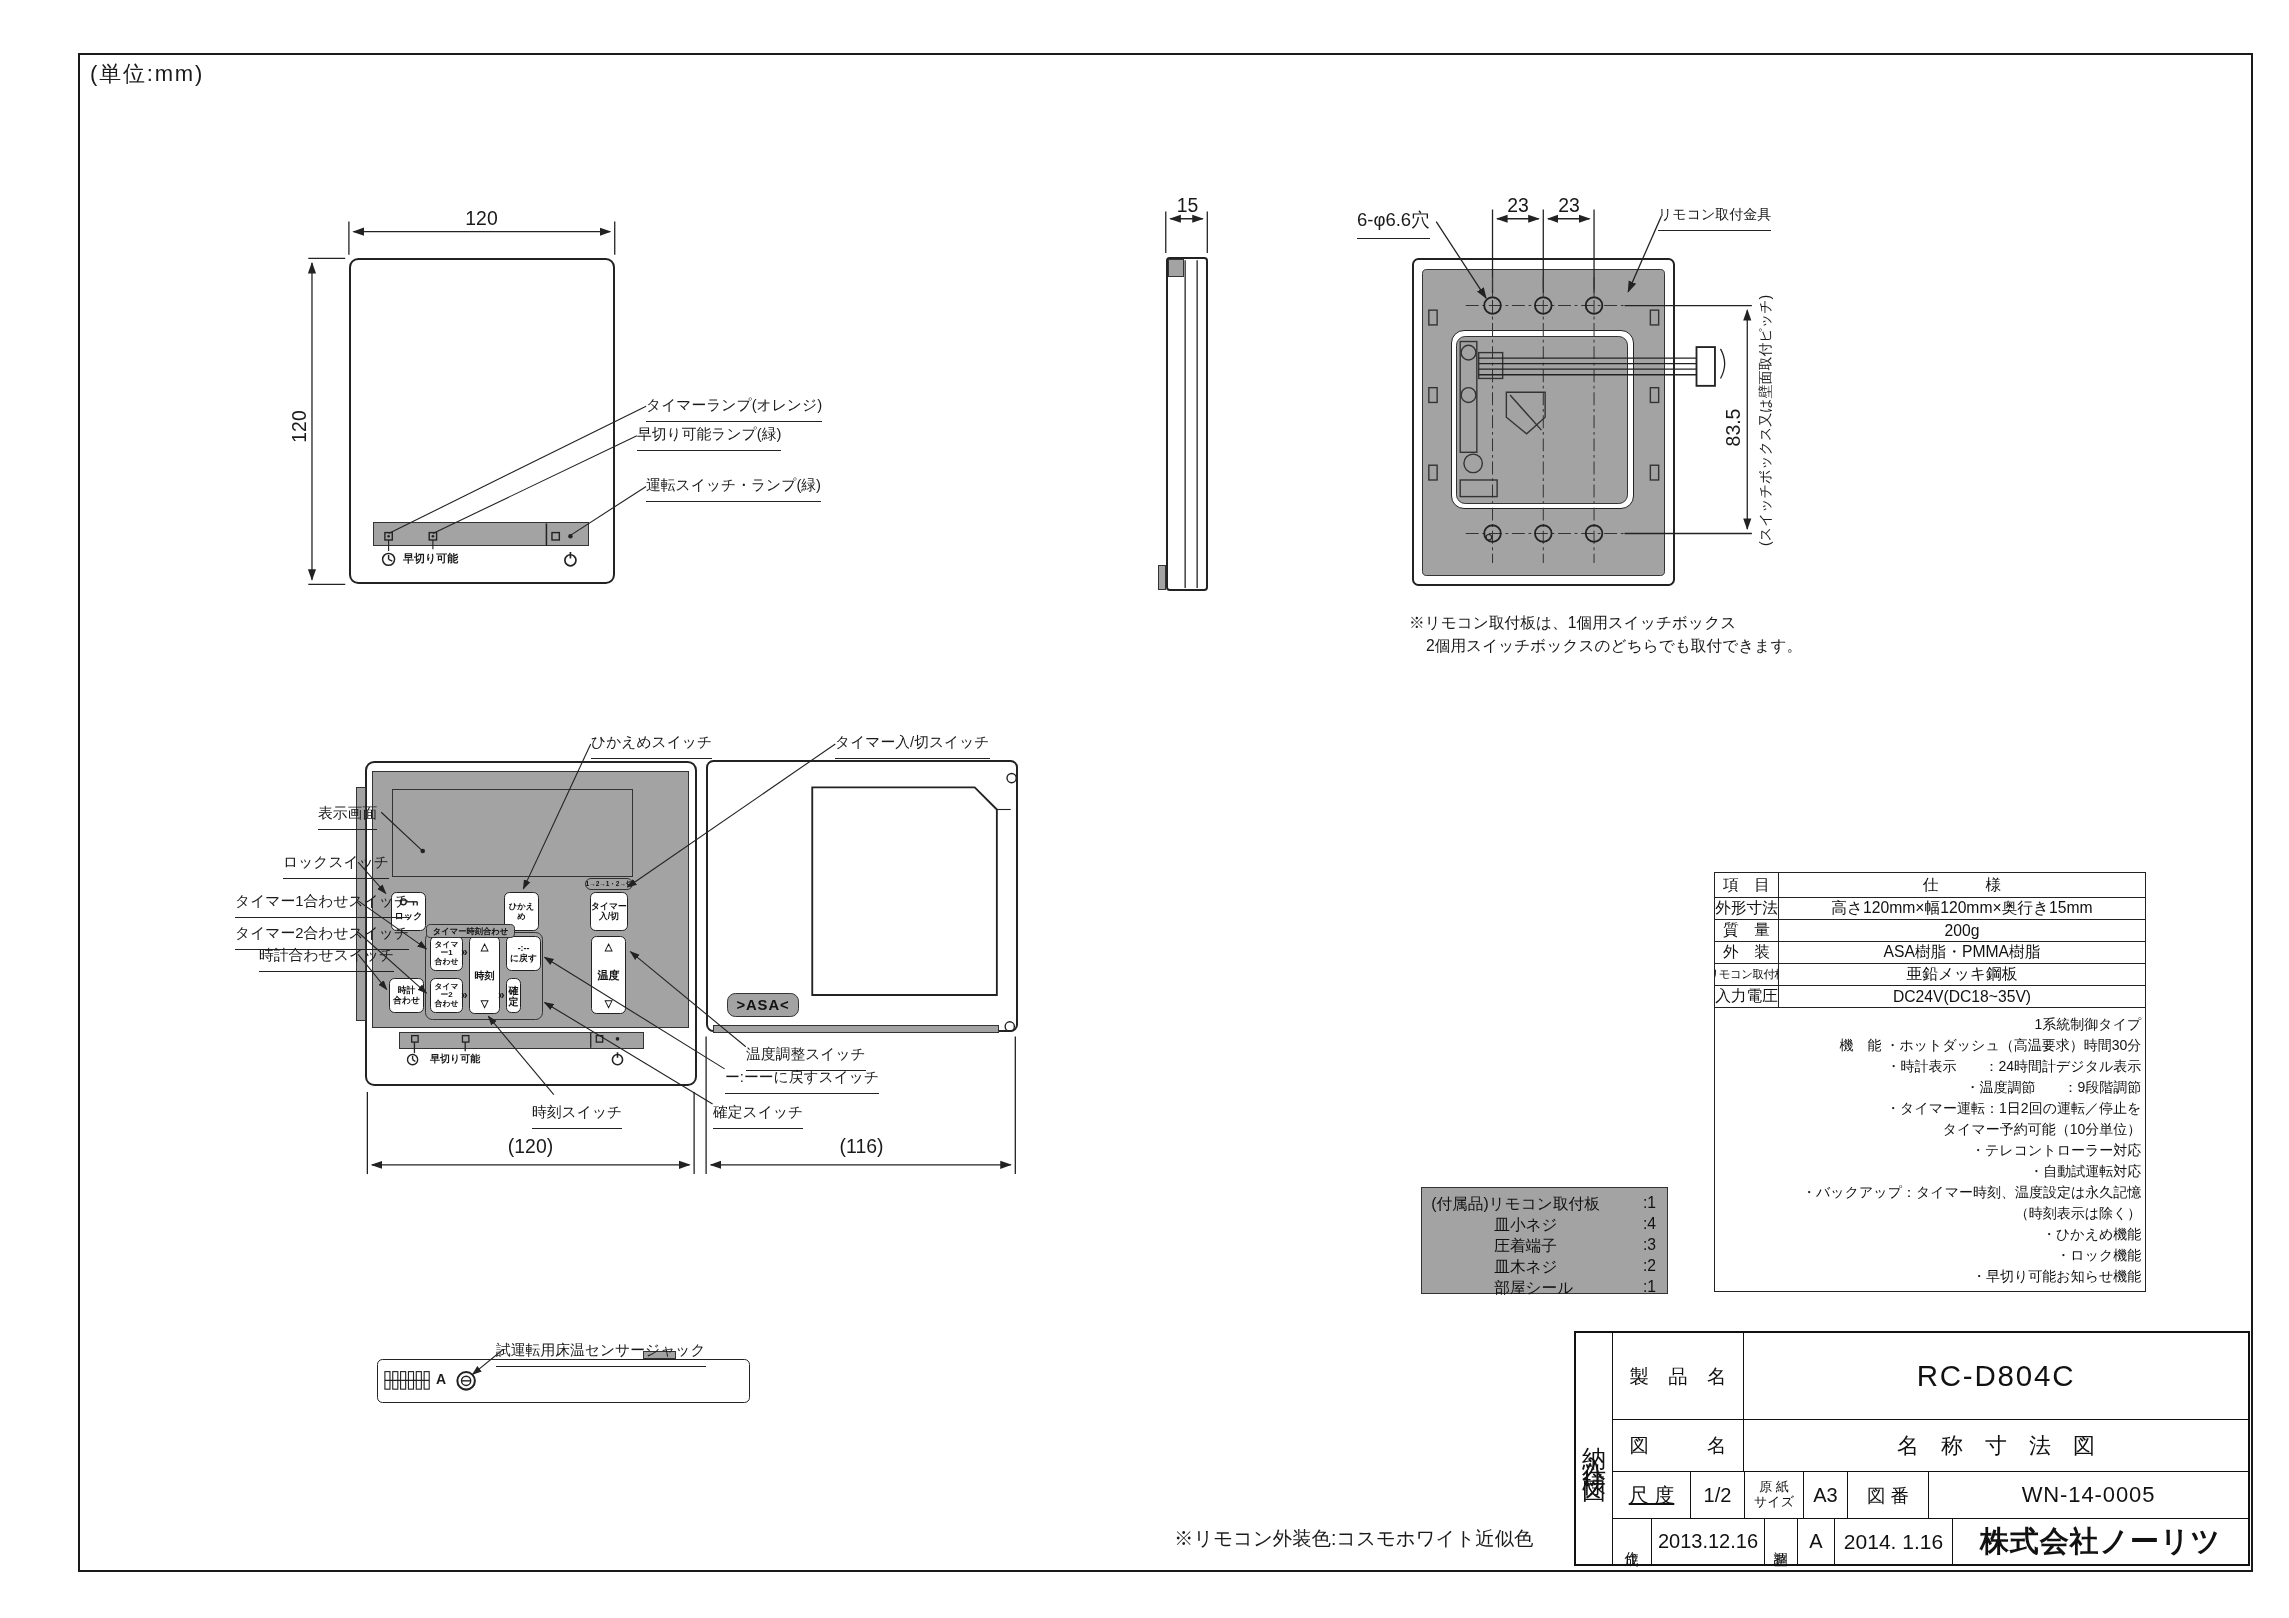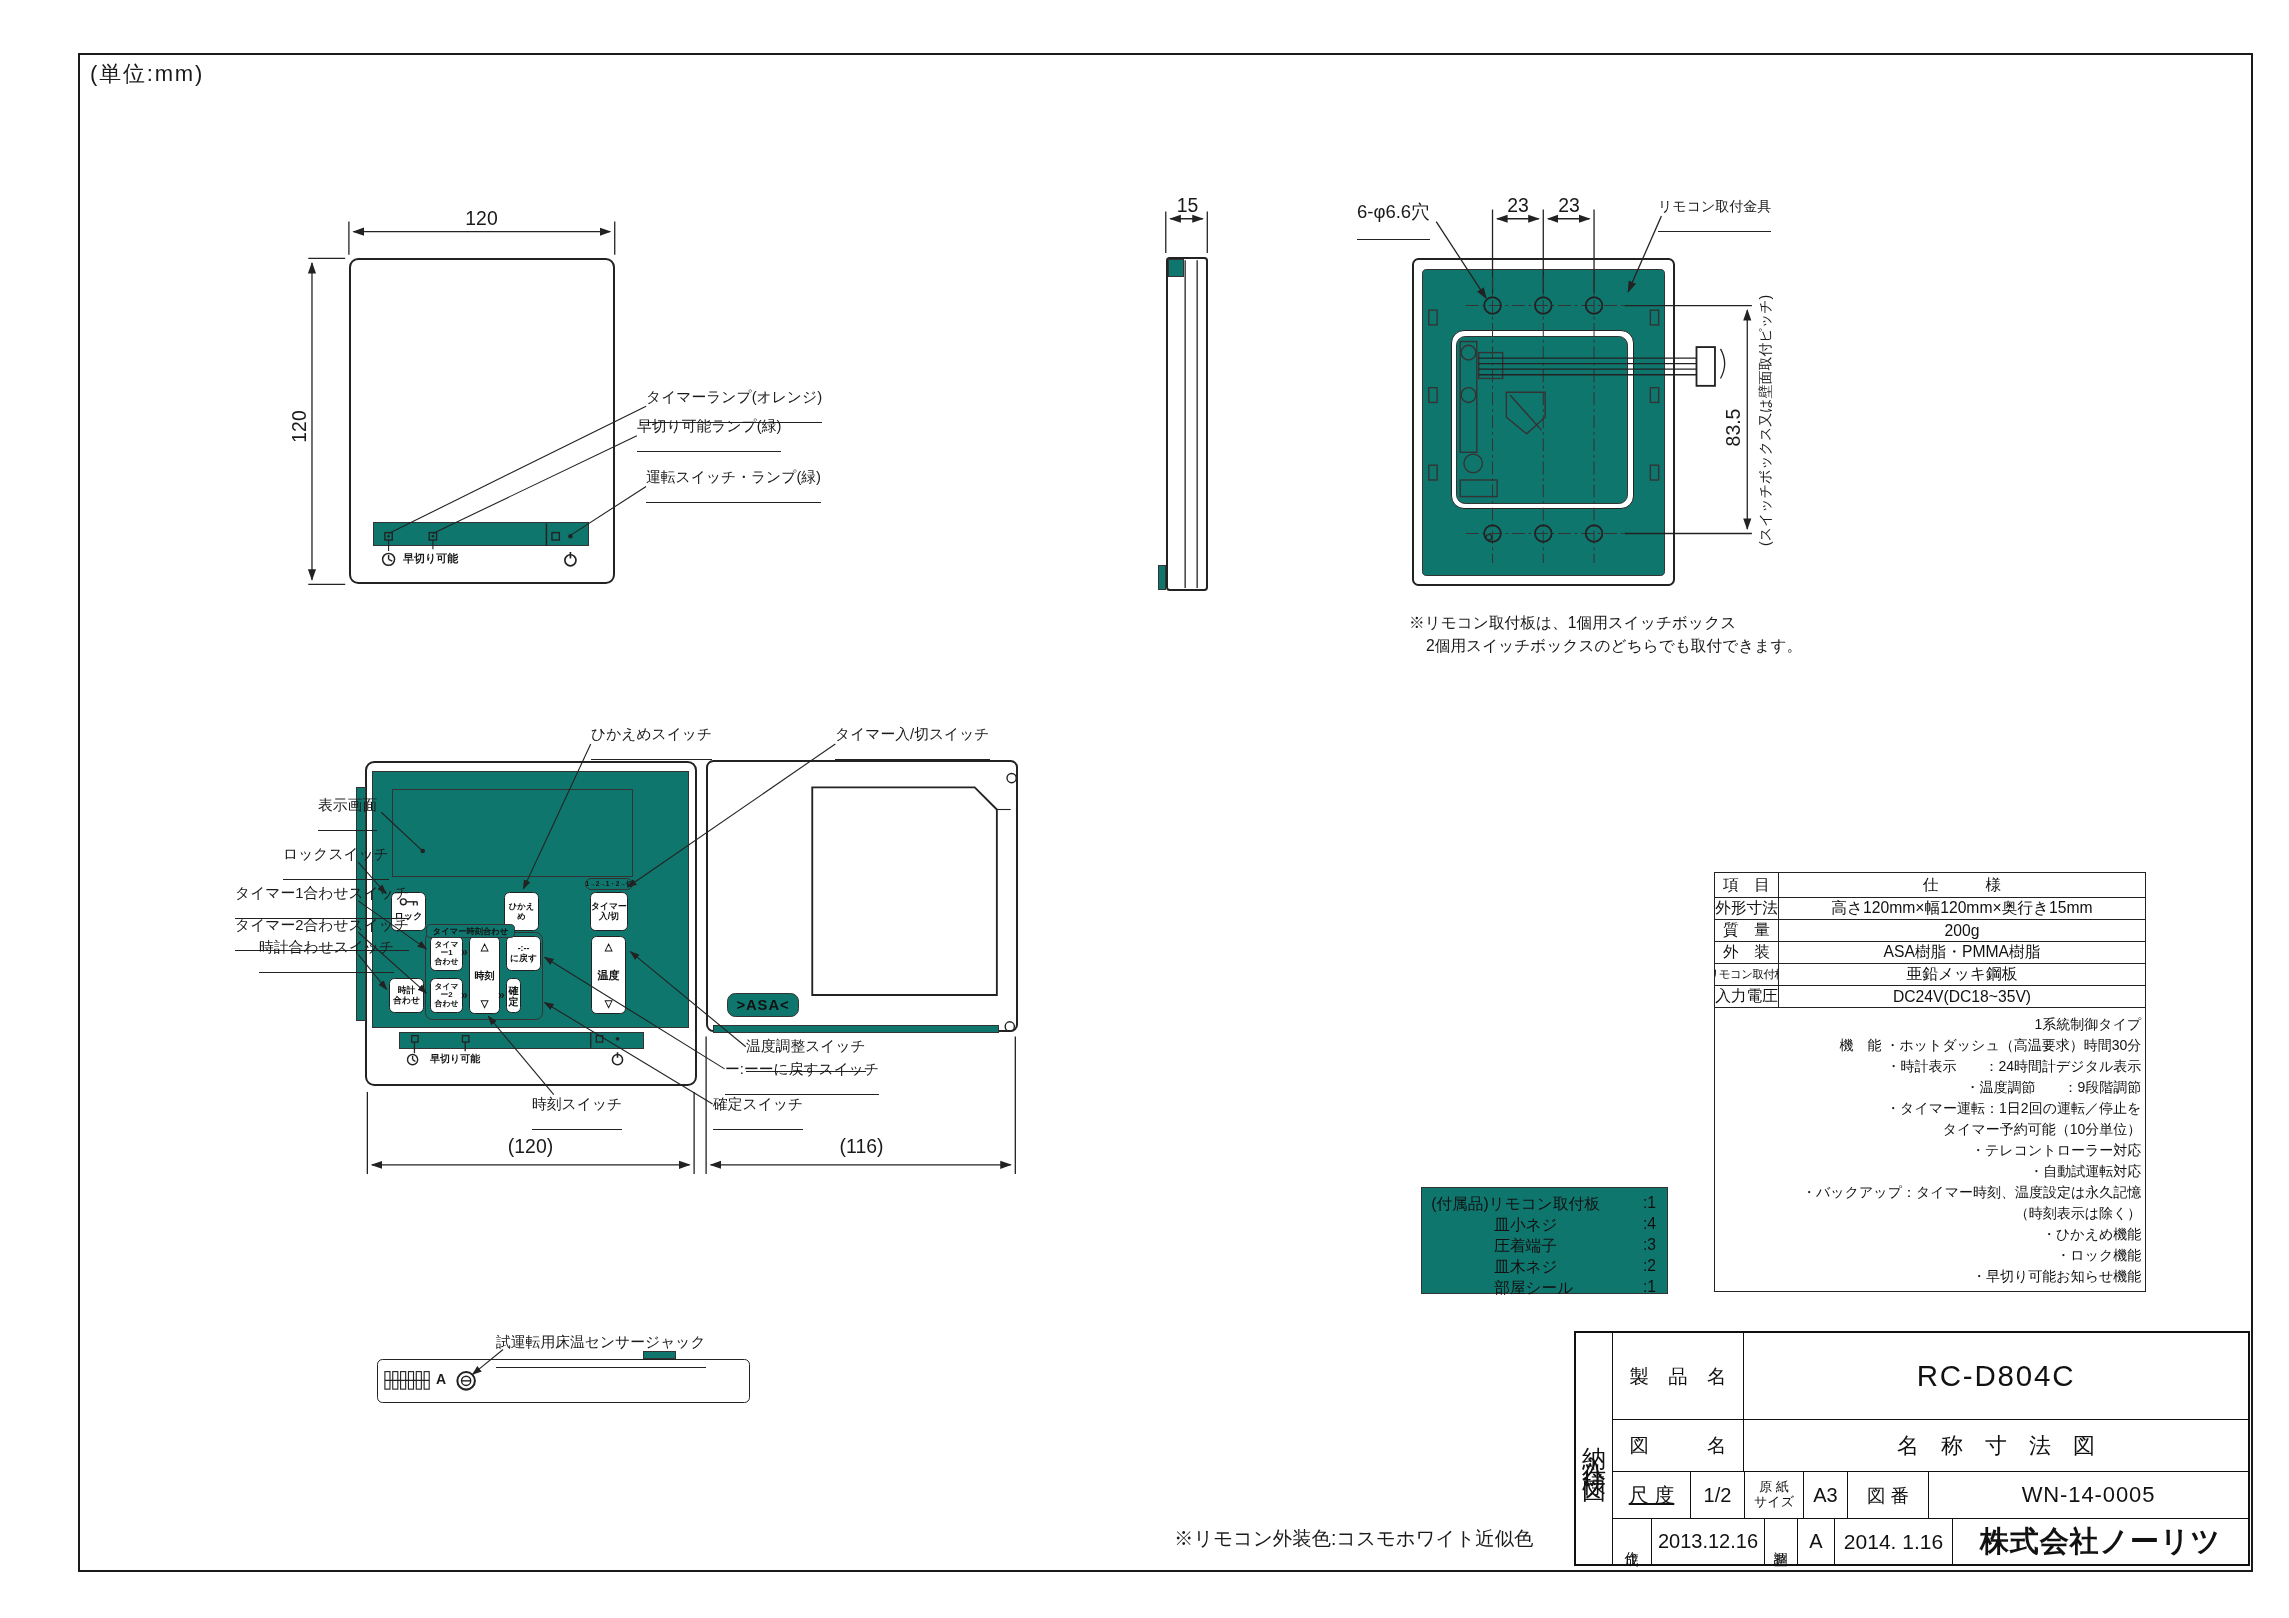--- a/index.html
+++ b/index.html
@@ -1,21 +1,21 @@
 <!DOCTYPE html>
 <html style="font-size:14.8px"><head>
 <meta charset="utf-8">
 <style>
   html,body{margin:0;padding:0;background:#fff;}
   #canvas{position:relative;width:2290px;height:1619px;background:#fff;overflow:hidden;
     font-family:"Liberation Sans",sans-serif;color:#111;}
   .frame{position:absolute;border:2.8px solid #1a1a1a;}
   .box{position:absolute;border:2.3px solid #222;background:#fff;box-sizing:border-box;}
-  .thinbox{position:absolute;border:1.4px solid #333;background:#0f766e;box-sizing:border-box;}
-  .lbl{position:absolute;font-size:14.8px;white-space:nowrap;border-bottom:1.1px solid #222;padding-bottom:15px;color:#1a1a1a;}
+  .thinbox{position:absolute;border:1.4px solid #333;background:#a3a3a3;box-sizing:border-box;}
+  .lbl{position:absolute;font-size:14.8px;white-space:nowrap;border-bottom:1.1px solid #222;padding-bottom:6px;color:#1a1a1a;margin-top:8px;}
   .txt{position:absolute;font-size:14.8px;white-space:nowrap;color:#1a1a1a;}
   .dim{position:absolute;font-size:19.4px;color:#1a1a1a;text-align:center;white-space:nowrap;}
   .btn{position:absolute;border:1.8px solid #222;border-radius:5.5px;background:#fff;box-sizing:border-box;
     display:flex;flex-direction:column;align-items:center;justify-content:center;
     font-weight:bold;text-align:center;line-height:1.1;color:#111;}
   .vtext{writing-mode:vertical-rl;text-orientation:upright;}
   .spec{position:absolute;border:1.8px solid #222;background:#fff;box-sizing:border-box;font-size:15.7px;}
   .spec-row{display:flex;border-bottom:1.4px solid #222;height:21px;align-items:center;}
   .spec-row:first-child{height:24px;}
   .spec-lab{width:63px;text-align:center;border-right:1.4px solid #222;align-self:stretch;

